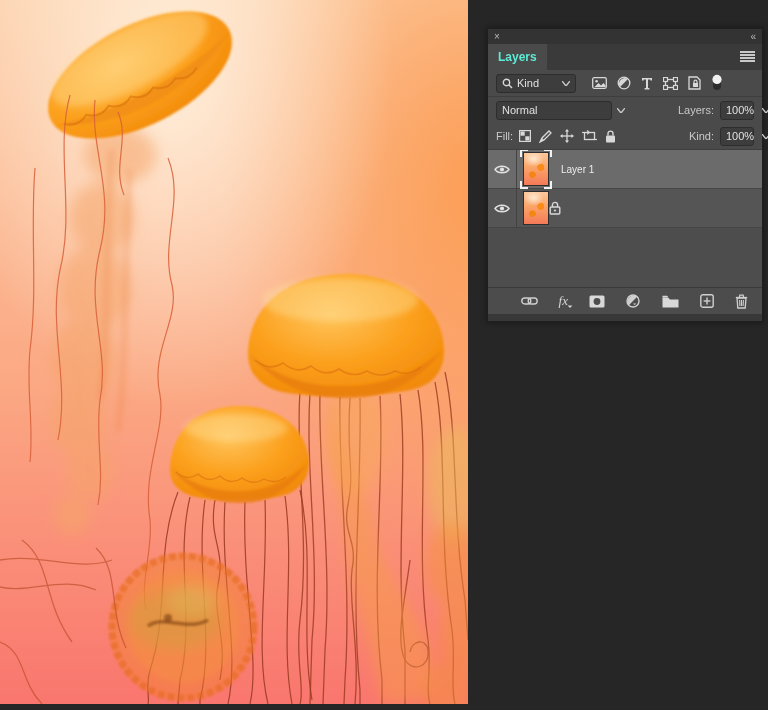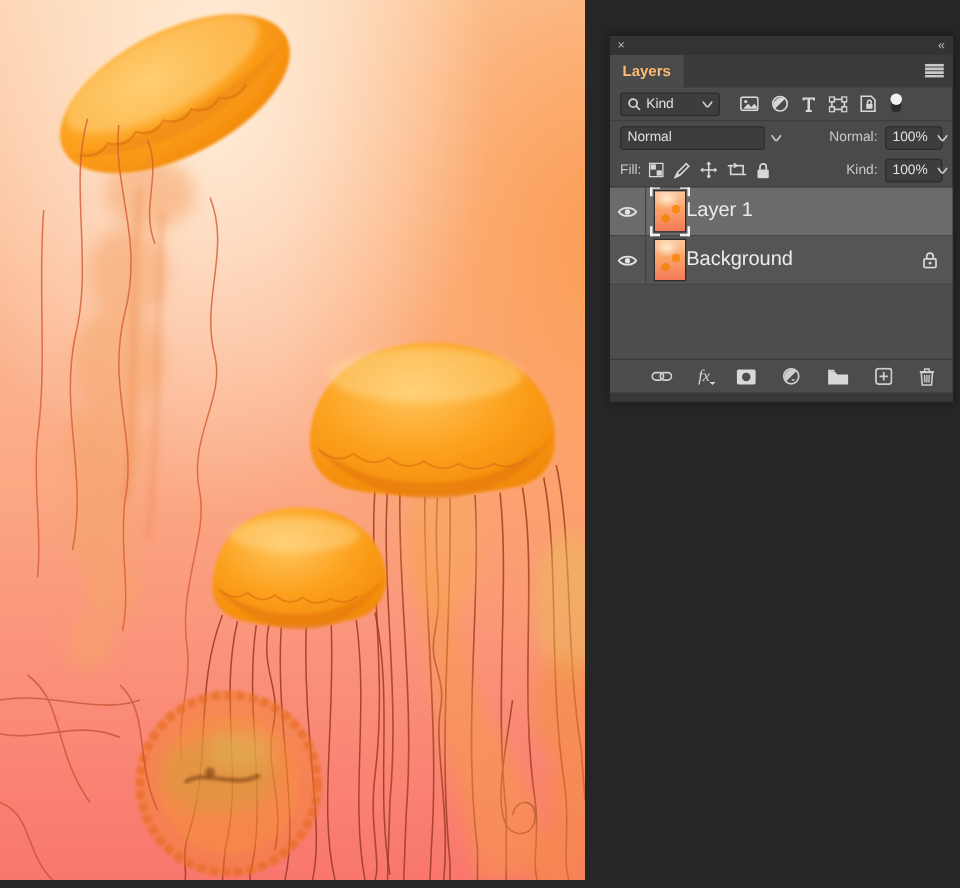--- a/index.html
+++ b/index.html
@@ -19,34 +19,34 @@
     background:#4a4a4a;border:1px solid #1f1f1f;box-sizing:border-box;
     display:flex;flex-direction:column;
     color:#dcdcdc;font-size:11px;
     box-shadow:0 0 6px rgba(0,0,0,.45);
   }
   .top-strip{height:15px;background:#333333;display:flex;align-items:center;
     justify-content:space-between;padding:0 6px;flex:0 0 auto;}
   .top-strip .glyph{color:#b8b8b8;font-size:10px;line-height:10px;cursor:default;}
   .tab-bar{height:26px;background:#3a3a3a;display:flex;align-items:stretch;flex:0 0 auto;position:relative;}
   .tab{background:#4a4a4a;padding:0 10px;display:flex;align-items:center;
-    font-weight:bold;color:#fdba74;font-size:12px;}
+    font-weight:bold;color:#5eead4;font-size:12px;}
   .menu-icon{position:absolute;right:7px;top:7px;width:15px;height:11px;
     background:linear-gradient(#c9c9c9 2px,transparent 2px) 0 0/15px 3px repeat-y;}
   .row{display:flex;align-items:center;padding:0 8px;flex:0 0 26px;gap:6px;}
   .sep{height:1px;background:#3e3e3e;flex:0 0 auto;}
   .select-box{
     background:#3d3d3d;border:1px solid #2d2d2d;border-radius:3px;height:19px;
     display:flex;align-items:center;padding:0 5px;gap:4px;box-sizing:border-box;color:#e0e0e0;
   }
   .select-box .spring{flex:1;}
   .chev{width:8px;height:5px;flex:0 0 auto;}
   .filter-icons{display:flex;align-items:center;gap:10px;margin-left:10px;}
   .lbl{color:#c9c9c9;}
-  .val-box{width:46px;}
+  .val-box{width:34px;}
   .lock-icons{display:flex;align-items:center;gap:8px;}
   .icon{display:inline-flex;align-items:center;justify-content:center;}
 
   .layers-list{flex:1;background:#4d4d4d;border-top:1px solid #3e3e3e;
     display:flex;flex-direction:column;overflow:hidden;}
   .layer-row{height:38px;display:flex;align-items:center;flex:0 0 38px;
     border-bottom:1px solid #454545;background:#555555;}
   .layer-row.selected{background:#6b6b6b;}
   .eye-cell{width:28px;height:100%;display:flex;align-items:center;justify-content:center;
     border-right:1px solid #434343;flex:0 0 28px;}
@@ -55,21 +55,21 @@
     background:
       radial-gradient(ellipse 60% 35% at 40% 18%, #ffe9cf 0%, rgba(255,233,207,0) 70%),
       radial-gradient(circle at 70% 45%, #fb8c1a 0 14%, rgba(251,140,26,0) 15%),
       radial-gradient(circle at 35% 68%, #f58514 0 12%, rgba(245,133,20,0) 13%),
       linear-gradient(180deg,#fcc89c 0%,#fba468 45%,#f47a58 100%);}
   .corner{position:absolute;width:6px;height:6px;border:0 solid #f2f2f2;}
   .corner.tl{left:-3px;top:-3px;border-left-width:2px;border-top-width:2px;}
   .corner.tr{right:-3px;top:-3px;border-right-width:2px;border-top-width:2px;}
   .corner.bl{left:-3px;bottom:-3px;border-left-width:2px;border-bottom-width:2px;}
   .corner.br{right:-3px;bottom:-3px;border-right-width:2px;border-bottom-width:2px;}
-  .layer-name{color:#ececec;font-size:16px;flex:1;}
+  .layer-name{margin-left:12px;color:#ececec;font-size:10px;flex:1;}
   .row-lock{margin-right:12px;}
 
   .panel-footer{flex:0 0 26px;border-top:1px solid #3a3a3a;background:#4c4c4c;
     display:flex;align-items:center;justify-content:flex-end;gap:21px;padding-right:14px;}
   .fx{font-style:italic;color:#d6d6d6;font-size:13px;position:relative;font-family:"Liberation Serif",serif;}
   .fx::after{content:"";position:absolute;right:-5px;bottom:0;border:3px solid transparent;border-top-color:#d6d6d6;transform:translateY(2px) scale(.8);}
   .bottom-strip{flex:0 0 7px;background:#383838;}
   svg.ic{display:block;}
 </style>
 </head>
@@ -283,21 +283,21 @@
 
   <div class="row">
     <div class="select-box" style="width:116px;gap:40px;">
       <span>Normal</span>
       <span class="spring"></span>
       <svg class="chev" viewBox="0 0 8 5">
           <path d="M0,0 L4,5 L8,0" fill="none" stroke="#c9c9c9" stroke-width="1.4"></path>
         </svg>
     </div>
     <span class="spring" style="flex:1"></span>
-    <span class="lbl">Normal:</span>
+    <span class="lbl">Layers:</span>
     <div class="select-box val-box">
       <span>100%</span>
       <span class="spring"></span>
       <svg class="chev" viewBox="0 0 8 5">
           <path d="M0,0 L4,5 L8,0" fill="none" stroke="#c9c9c9" stroke-width="1.4"></path>
         </svg>
     </div>
   </div>
 
   <div class="row">
@@ -374,21 +374,20 @@
     <div class="layer-row">
       <div class="eye-cell">
         <svg class="ic" width="16" height="11" viewBox="0 0 16 11">
           <path d="M1,5.5 C4,1.2 12,1.2 15,5.5 C12,9.8 4,9.8 1,5.5 Z" fill="none" stroke="#e2e2e2" stroke-width="1.4"></path>
           <circle cx="8" cy="5.5" r="2.1" fill="#e2e2e2"></circle>
         </svg>
       </div>
       <div class="thumb-wrap">
         <div class="thumb"></div>
       </div>
-      <span class="layer-name">Background</span>
       <span class="icon row-lock">
         <svg class="ic" width="12" height="14" viewBox="0 0 12 14">
             <rect x="1.2" y="6" width="9.6" height="7" rx="1" fill="none" stroke="#d8d8d8" stroke-width="1.4"></rect>
             <path d="M3.4,6 V4 a2.6,2.6 0 0 1 5.2,0 V6" fill="none" stroke="#d8d8d8" stroke-width="1.4"></path>
             <circle cx="6" cy="9.5" r="1.1" fill="#d8d8d8"></circle>
           </svg>
       </span>
     </div>
 
   </div>

